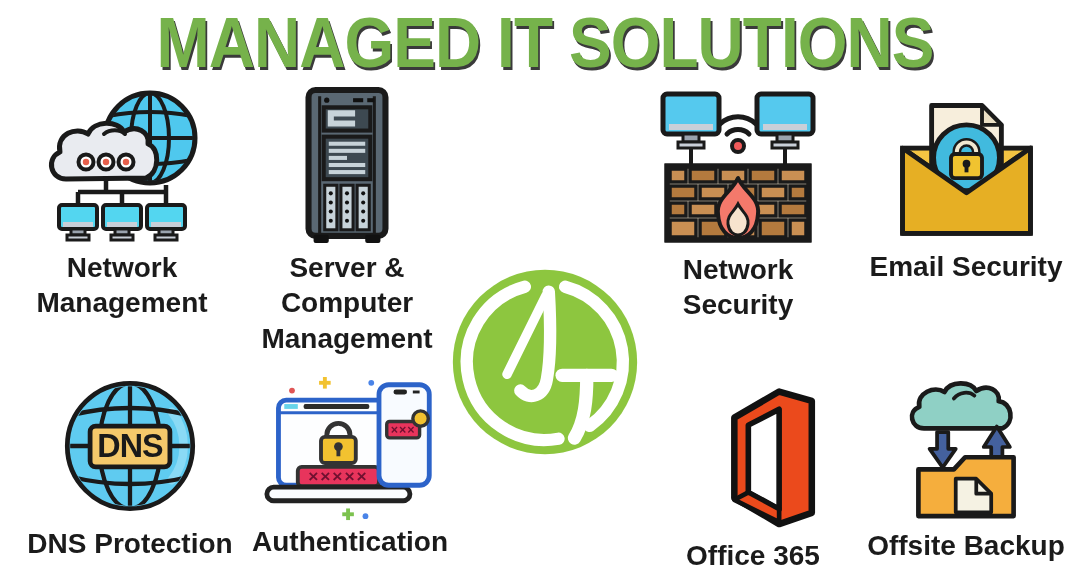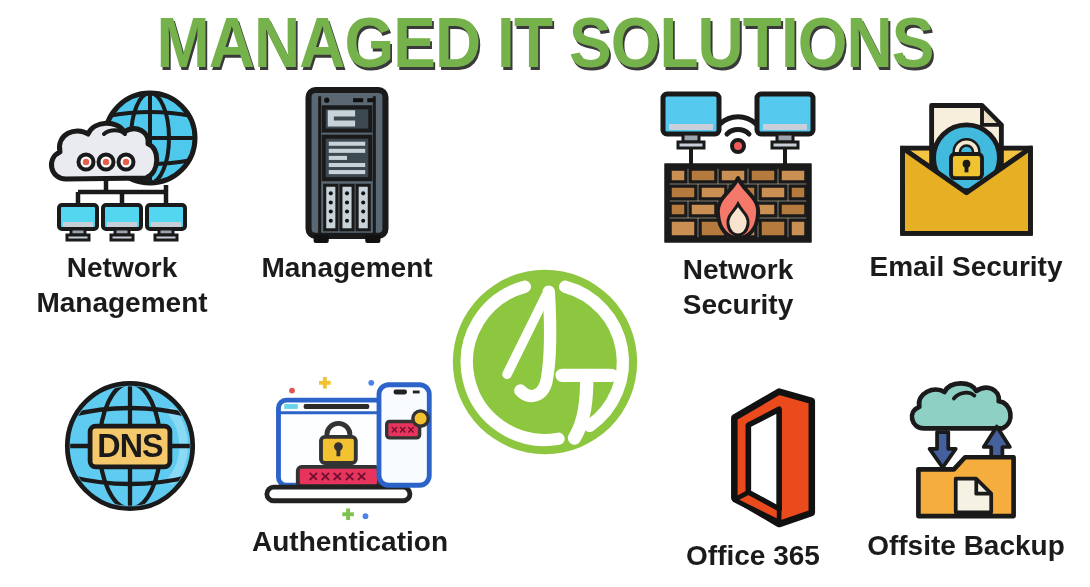--- a/index.html
+++ b/index.html
@@ -109,20 +109,21 @@
           <circle cx="80" cy="135" r="2"></circle>
         <circle cx="96" cy="108" r="2"></circle>
           <circle cx="96" cy="117" r="2"></circle>
           <circle cx="96" cy="126" r="2"></circle>
           <circle cx="96" cy="135" r="2"></circle>
       </g>
       <rect x="47" y="149" width="15" height="8" rx="2" fill="#111"></rect>
       <rect x="98" y="149" width="15" height="8" rx="2" fill="#111"></rect>
     </svg>
     <div class="label">
+      <span>Server &amp; Computer</span>
       <span>Management</span>
     </div>
   </div>
 
   <div class="item" style="left:861px;top:90px">
     <svg width="155" height="155" viewBox="0 0 160 160">
       <rect x="14" y="60" width="132" height="88" fill="#F3C443" stroke="#1a1a1a" stroke-width="5"></rect>
       <path d="M14 60 L66 96 M146 60 L94 96" stroke="#1a1a1a" stroke-width="5" fill="none"></path>
       <path d="M44 124 V16 H96 L116 36 V124 Z" fill="#F7EEDC" stroke="#1a1a1a" stroke-width="5" stroke-linejoin="round"></path>
       <path d="M96 16 V36 H116 Z" fill="#EADFC5" stroke="#1a1a1a" stroke-width="4" stroke-linejoin="round"></path>
@@ -218,20 +219,24 @@
       <g clip-path="url(#dnsclip)" stroke="#1a1a1a" stroke-width="4.5" fill="none">
         <ellipse cx="80" cy="80" rx="32" ry="66"></ellipse>
         <path d="M80 14 V146"></path>
         <path d="M16 48 Q80 32 144 48"></path>
         <path d="M16 112 Q80 128 144 112"></path>
         <path d="M14 80 H146"></path>
       </g>
       <rect x="38" y="59" width="84" height="43" rx="6" fill="#F5C96B" stroke="#1a1a1a" stroke-width="5"></rect>
       <text x="80" y="92" text-anchor="middle" font-size="34" letter-spacing="-1" fill="#1a1a1a">DNS</text>
     </svg>
+    <div class="label">
+      <span>DNS Protection</span>
+      <span></span>
+    </div>
   </div>
 
   <div class="item" style="left:245px;top:377px">
     <svg width="180" height="145" viewBox="0 0 180 150">
       <circle cx="30" cy="14" r="3" fill="#E05555"></circle>
       <g fill="#F2C230">
           <rect x="62" y="0" width="4" height="12"></rect>
           <rect x="58" y="4" width="12" height="4"></rect>
         </g>
       <circle cx="112" cy="6" r="3" fill="#4A84E8"></circle>

